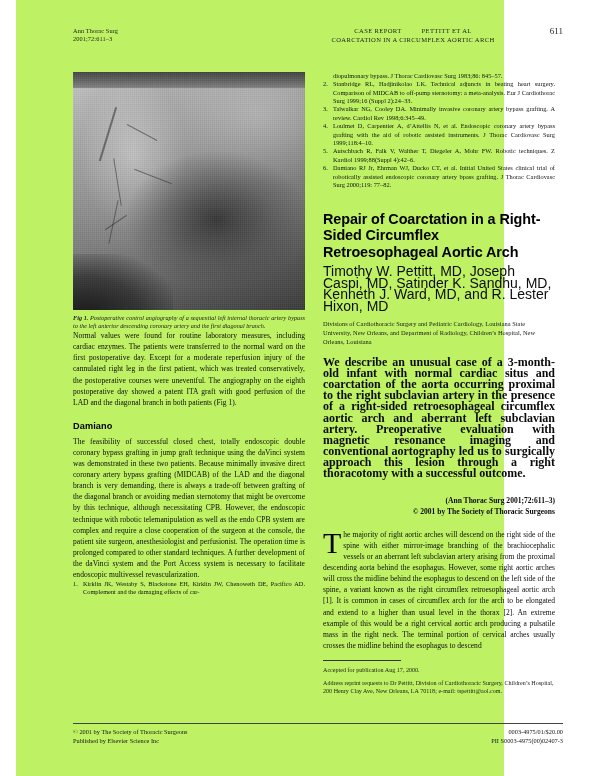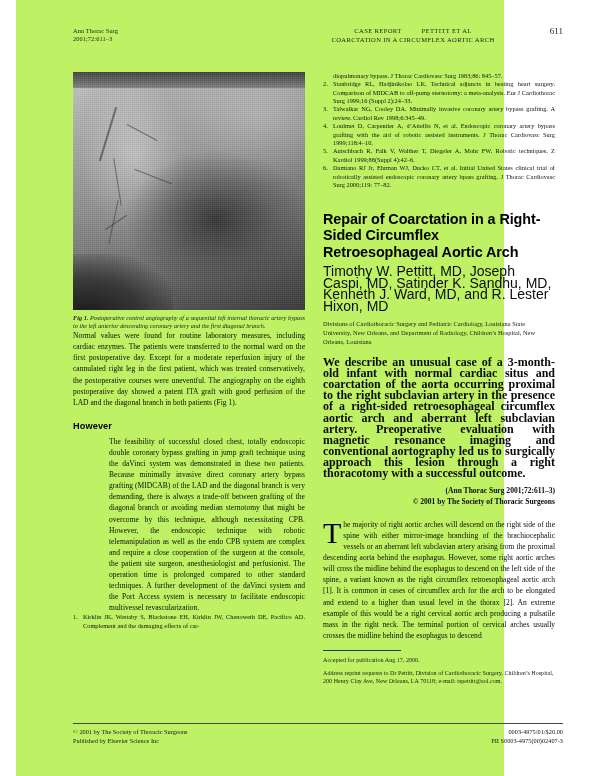--- a/index.html
+++ b/index.html
@@ -128,21 +128,21 @@
   }
 
   
   .body-p {
     font-size: 7.55px;
     line-height: 11.1px;
     text-align: justify;
     color: #0c0c0c;
     letter-spacing: 0.02px;
   }
-  .body-p.tight { margin-top: 0; margin-left: 36px; }
+  .body-p.tight { margin-top: 0; }
 
   h2.section-head {
     font-family: "Liberation Sans", "DejaVu Sans", sans-serif;
     font-size: 9.2px;
     font-weight: bold;
     margin: 13px 0 5px 0;
     letter-spacing: 0.1px;
     color: #000;
   }
 
@@ -208,21 +208,21 @@
   .abstract {
     margin-top: 11px;
     font-size: 12px;
     line-height: 11.05px;
     font-weight: bold;
     text-align: justify;
     color: #0b0b0b;
     letter-spacing: -0.01px;
   }
   .abstract-cite {
-    margin-top: 6px;
+    margin-top: 16px;
     font-size: 7.55px;
     line-height: 11.05px;
     font-weight: bold;
     text-align: right;
     color: #0b0b0b;
   }
   .abstract-cite .line2 { display: block; }
 
   
   .dropcap-p {
@@ -325,21 +325,21 @@
       <div class="darkcorner"></div>
     </div>
 
     <div class="fig-caption">
       <b>Fig 1.</b>
       <span>Postoperative control angiography of a sequential left internal thoracic artery bypass to the left anterior descending coronary artery and the first diagonal branch.</span>
     </div>
 
     <div class="body-p">Normal values were found for routine laboratory measures, including cardiac enzymes. The patients were transferred to the normal ward on the first postoperative day. Except for a moderate reperfusion injury of the cannulated right leg in the first patient, which was treated conservatively, the postoperative courses were uneventful. The angiography on the eighth postoperative day showed a patent ITA graft with good perfusion of the LAD and the diagonal branch in both patients (Fig 1).</div>
 
-    <h2 class="section-head">However</h2>
+    <h2 class="section-head">Damiano</h2>
 
     <div class="body-p tight">The feasibility of successful closed chest, totally endoscopic double coronary bypass grafting in jump graft technique using the daVinci system was demonstrated in these two patients. Because minimally invasive direct coronary artery bypass grafting (MIDCAB) of the LAD and the diagonal branch is very demanding, there is always a trade-off between grafting of the diagonal branch or avoiding median sternotomy that might be overcome by this technique, although necessitating CPB. However, the endoscopic technique with robotic telemanipulation as well as the endo CPB system are complex and require a close cooperation of the surgeon at the console, the patient site surgeon, anesthesiologist and perfusionist. The operation time is prolonged compared to other standard techniques. A further development of the daVinci system and the Port Access system is necessary to facilitate endoscopic multivessel revascularization.</div>
 
 
     <ol class="refs">
       <li>
         <span class="refnum">1.</span>
         <span>Kirklin JK, Westaby S, Blackstone EH, Kirklin JW, Chenoweth DE, Pacifico AD. Complement and the damaging effects of car-</span>
       </li>
     </ol>

